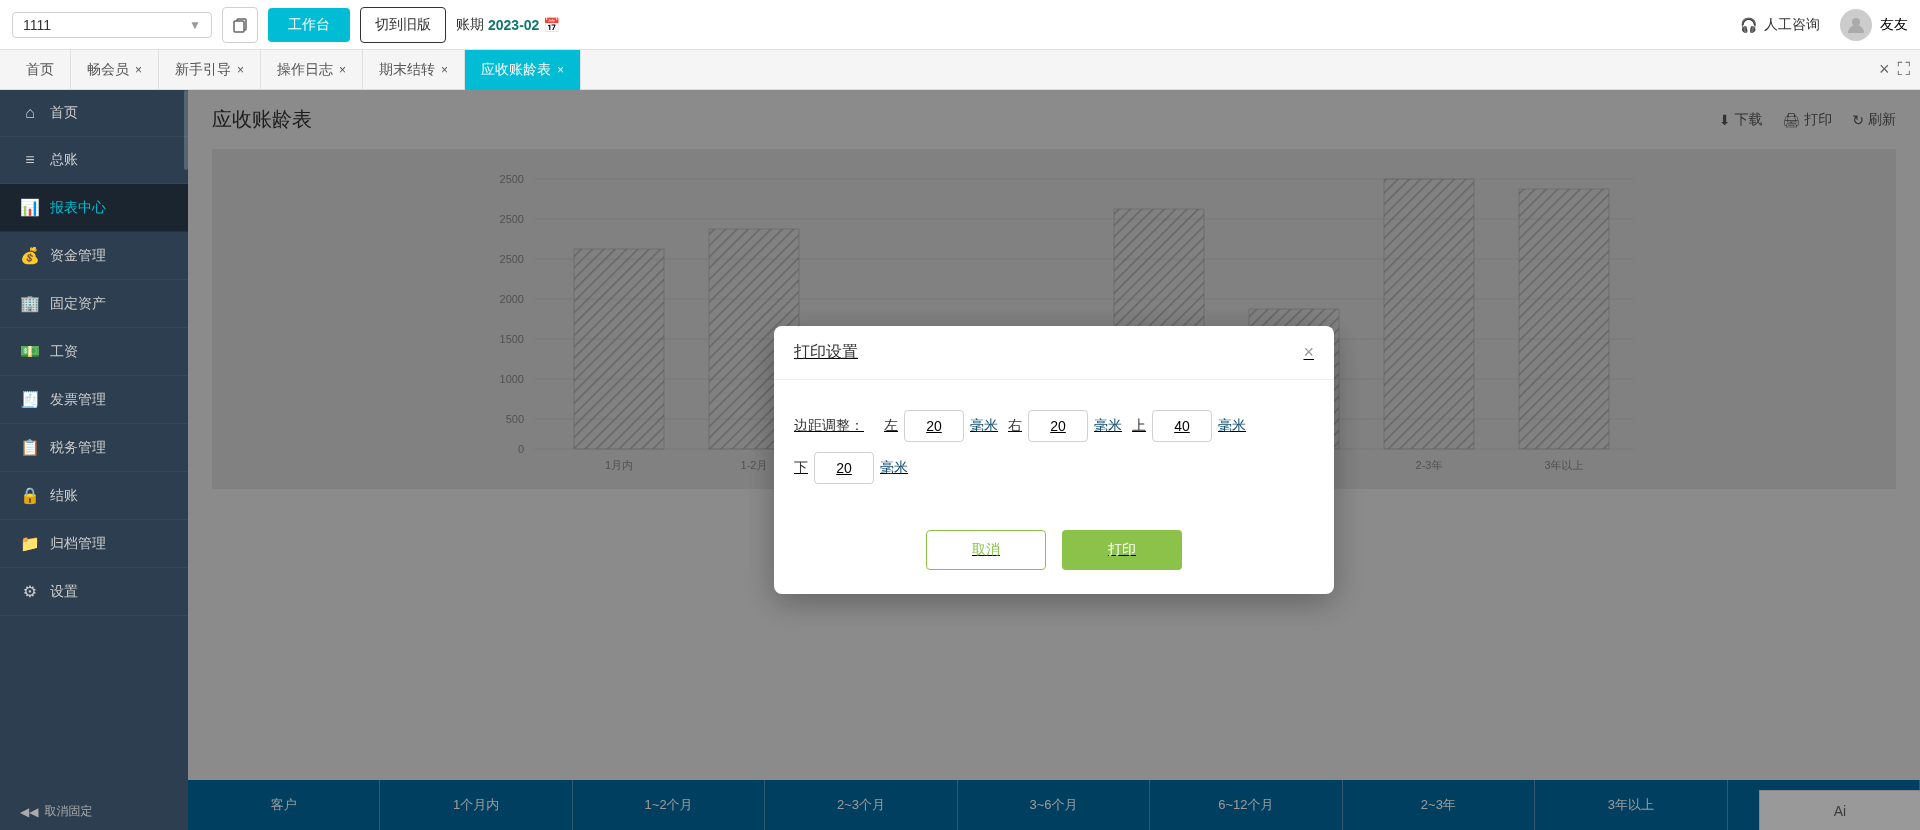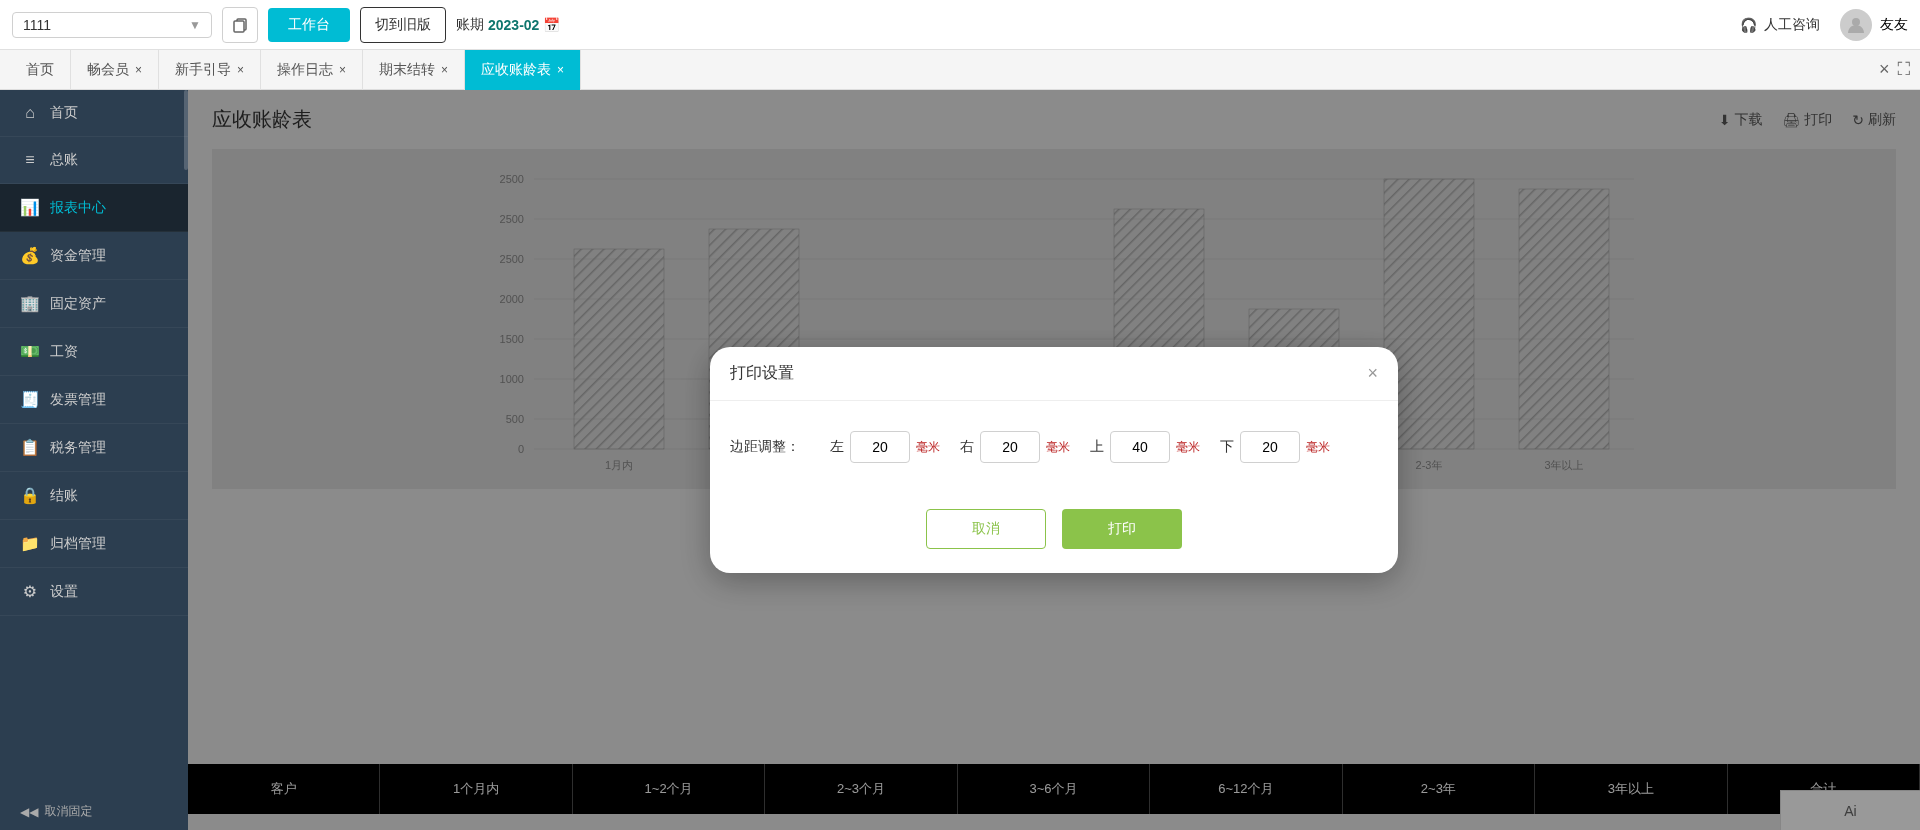--- a/index.html
+++ b/index.html
@@ -106,69 +106,70 @@
 
     
     .chart-container {
       margin: 0 24px; background: #d8d8d8; position: relative;
       height: 340px; overflow: hidden;
     }
     .chart-svg { width: 100%; height: 100%; }
 
     
     .bottom-table {
-      position: absolute; bottom: 16px; left: 0; right: 0; height: 50px;
-      background: #000000; display: flex;
+      position: absolute; bottom: 0; left: 0; right: 0; height: 50px;
+      background: #0369a1; display: flex;
     }
     .table-header-cell {
       flex: 1; display: flex; align-items: center; justify-content: center;
       color: #fff; font-size: 13px; border-right: 1px solid rgba(255,255,255,0.3);
     }
 
     
     .modal-overlay {
       position: absolute; top: 0; left: 0; right: 0; bottom: 0;
       background: rgba(0,0,0,0.4); display: flex; align-items: center; justify-content: center;
       z-index: 1000;
     }
     .modal {
-      background: #fff; border-radius: 20px; width: 688px;
+      background: #fff; border-radius: 8px; width: 560px;
       box-shadow: 0 8px 32px rgba(0,0,0,0.3);
+      text-decoration: underline;
     }
     .modal-header {
       display: flex; align-items: center; justify-content: space-between;
       padding: 16px 20px; border-bottom: 1px solid #eee;
     }
     .modal-title { font-size: 16px; color: #333; font-weight: 500; }
     .modal-close { cursor: pointer; color: #999; font-size: 18px; background: none; border: none; }
     .modal-body { padding: 30px 20px; }
-    .modal-row { display: flex; align-items: center; gap: 20px; flex-wrap: wrap; }
+    .modal-row { display: flex; align-items: center; gap: 10px; flex-wrap: wrap; }
     .margin-label { color: #333; font-size: 14px; margin-right: 10px; }
     .margin-group { display: flex; align-items: center; gap: 6px; }
     .margin-direction { color: #333; font-size: 14px; }
     .margin-input {
       width: 60px; height: 32px; border: 1px solid #d0d0d0; border-radius: 4px;
       text-align: center; font-size: 14px; outline: none; padding: 0 4px;
     }
-    .margin-unit { color: #b91c1c; font-size: 12px; }
+    .margin-unit { color: #0c4a6e; font-size: 14px; }
     .modal-footer {
       display: flex; justify-content: center; gap: 16px; padding: 16px 36px 24px;
     }
     .cancel-btn {
       width: 120px; height: 40px; border: 1px solid #8bc34a; color: #8bc34a;
       background: #fff; border-radius: 4px; font-size: 14px; cursor: pointer;
     }
     .confirm-btn {
       width: 120px; height: 40px; border: none; color: #fff;
       background: #8bc34a; border-radius: 4px; font-size: 14px; cursor: pointer;
     }
 
     
     .ai-hint {
-      position: fixed; bottom: 0; right: 0; width: 140px; height: 40px;
+      position: fixed; bottom: 0; right: 0; width: 161px; height: 40px;
       background: #fff; border-top: 1px solid #e0e0e0; border-left: 1px solid #e0e0e0;
       display: flex; align-items: center; justify-content: center;
       font-size: 14px; color: #666; cursor: pointer;
     }
   </style>
 </head>
 <body>
 
 <div class="top-header">
 

